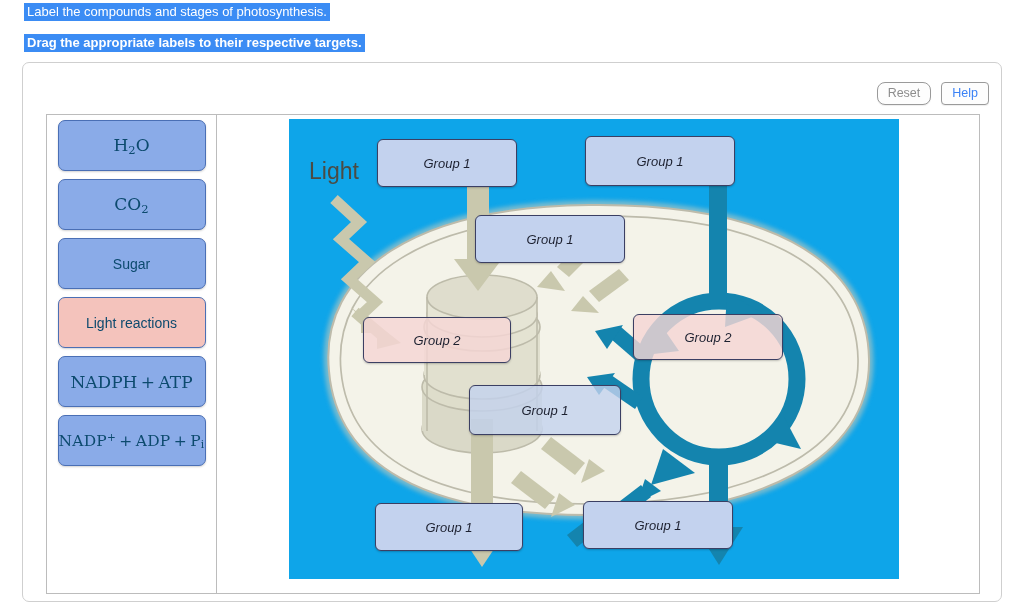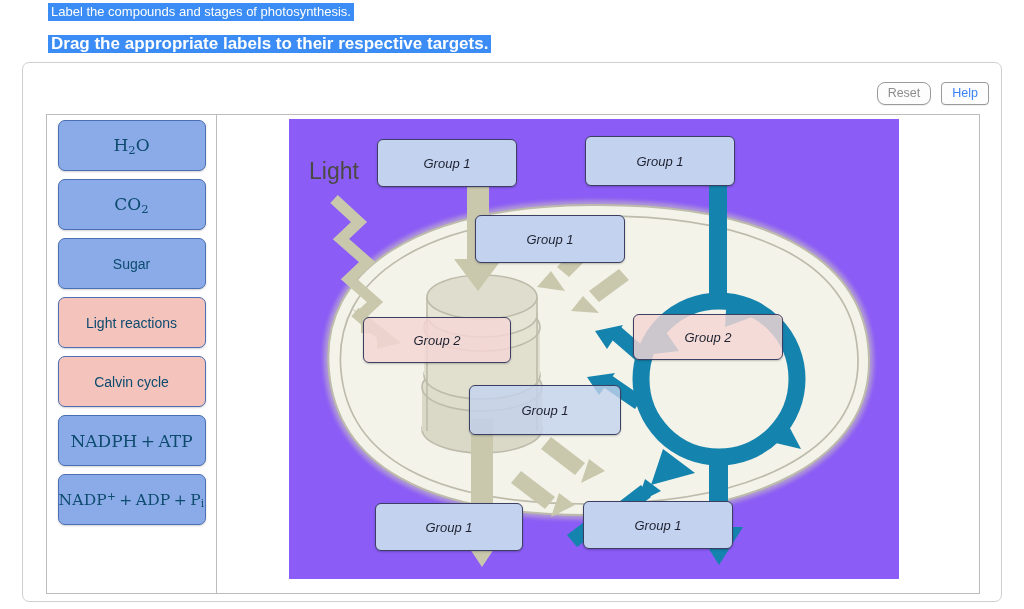--- a/index.html
+++ b/index.html
@@ -15,24 +15,23 @@
   .instructions{
     position:absolute;left:0;top:0;width:1024px;
   }
   .instr-line{
     display:inline-block;
     background:#3b8cf4;
     color:#ffffff;
     padding:1px 3px 2px 3px;
     line-height:15px;
     white-space:pre;
-    margin-left:24px;
   }
   .instr-1{position:absolute;left:24px;top:3px;font-size:13px;font-weight:400;}
-  .instr-2{position:absolute;left:24px;top:34px;font-size:17px;font-weight:bold;}
+  .instr-2{position:absolute;left:24px;top:34px;font-size:13px;font-weight:bold;}
 
   
   .card{
     position:absolute;left:22px;top:62px;
     width:980px;height:540px;
     border:1px solid #cfcfcf;
     border-radius:7px;
     background:#ffffff;
     box-sizing:border-box;
   }
@@ -96,21 +95,21 @@
 
   
   .stage{
     position:relative;
     flex:1;
     background:#ffffff;
   }
   .figure{
     position:absolute;left:72px;top:4px;
     width:610px;height:460px;
-    background:#8b5cf6;
+    background:#0ea5e9;
   }
   .figure svg{display:block;}
 
   
   .drop{
     position:absolute;
     border:1px solid #3b3f63;
     border-radius:6px;
     display:flex;align-items:center;justify-content:center;
     font-size:13px;font-style:italic;color:#1d2130;
@@ -145,21 +144,20 @@
 
     <div class="bank">
       <div class="chip blue serif">
         <span>H<sub>2</sub>O</span>
       </div>
       <div class="chip blue serif">
         <span>CO<sub>2</sub></span>
       </div>
       <div class="chip blue">Sugar</div>
       <div class="chip pink">Light reactions</div>
-      <div class="chip pink">Calvin cycle</div>
       <div class="chip blue serif">
         <span>NADPH + ATP</span>
       </div>
       <div class="chip blue serif small">
         <span>NADP<sup>+</sup> + ADP + P<sub>i</sub></span>
       </div>
     </div>
 
     <div class="stage">
       <div class="figure">

